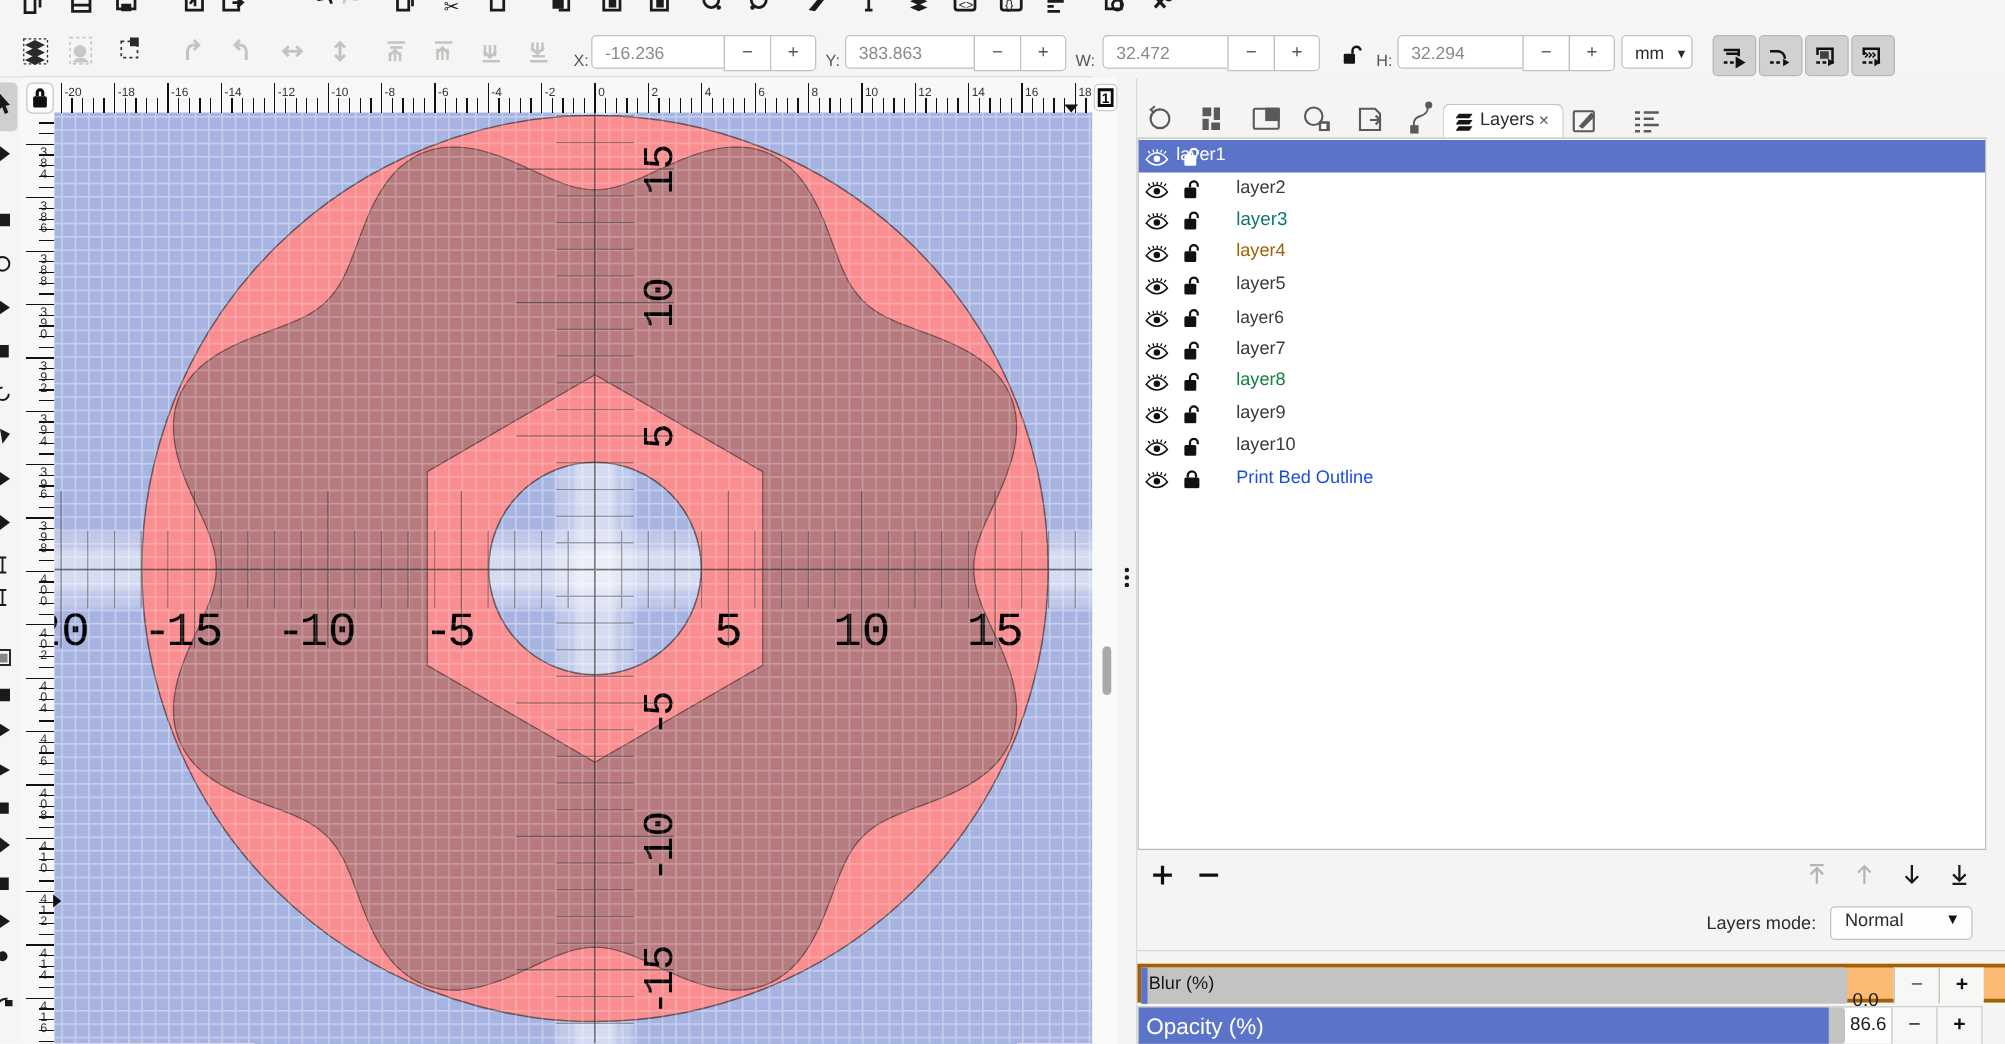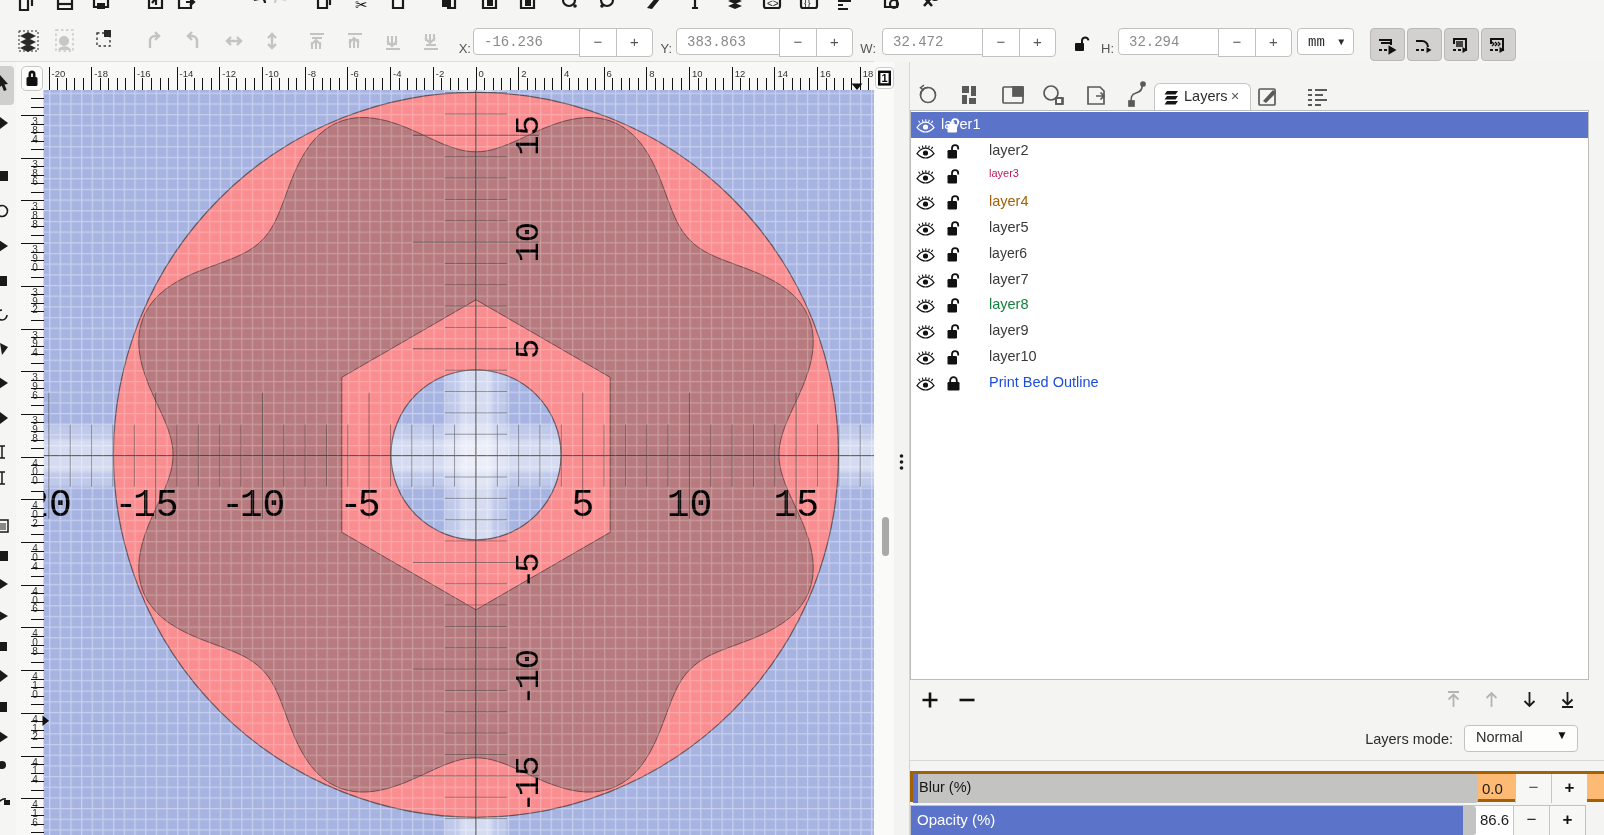--- a/index.html
+++ b/index.html
@@ -1,20 +1,20 @@
 <!DOCTYPE html>
 <html><head><meta charset="utf-8">
 <style>
 * { margin:0; padding:0; }
 body { font-family:"Liberation Sans", sans-serif; }
 #app { position:relative; width:1604px; height:835px; background:#f5f5f4; overflow:hidden; }
 .lb2 { position:absolute; top:41px; font-size:13px; color:#555; text-align:right; }
 .inp { position:absolute; top:28px; height:27px; background:#fff; border:1px solid #c1c1c0;
        border-radius:4px 0 0 4px; box-sizing:border-box; font-size:14px; color:#8a8a8a;
-       line-height:27px; padding-left:10px;font-family:Liberation Mono, monospace; }
+       line-height:27px; padding-left:10px; }
 .sbtn { position:absolute; top:28px; height:29px; background:#fff; border:1px solid #c1c1c0;
         box-sizing:border-box; font-size:15px; color:#555; text-align:center; line-height:26px; }
 .sbr { border-radius:0 4px 4px 0; }
 .tgl { position:absolute; top:27.5px; width:35px; height:33.5px; background:#d2d1cf;
        border:1px solid #b9b8b6; border-radius:4px; box-sizing:border-box; }
 .tgl svg { position:absolute; left:4px; top:4px; }
 </style></head>
 <body>
 <div id="app">
 <svg style="position:absolute;left:0;top:0" width="1604" height="25" viewBox="0 0 1604 25">
@@ -393,21 +393,21 @@
         <g stroke="#111" fill="none">
 <path d="M1,8.5 Q5.2,3.2 9.5,3.2 Q13.8,3.2 18,8.5 Q13.8,13 9.5,13 Q5.2,13 1,8.5 Z" stroke-width="1.2"></path>
 <path d="M4,3.8 L2.6,1.8 M7,2.9 L6.3,0.7 M9.8,2.7 V0.3 M12.6,2.9 L13.4,0.7 M15.4,3.9 L16.8,1.9" stroke-width="1.1"></path>
 <circle cx="9.5" cy="8" r="2.6" fill="#111" stroke="none"></circle>
         </g>
       </svg></div>
     <div style="position:absolute;left:947px;top:169.3px"><svg width="15" height="15" viewBox="0 0 15 15">
         <rect x="0.5" y="6" width="9.5" height="8.5" rx="1.2" fill="#111"></rect>
 <path d="M5,6 V4.2 a3.1,3.1 0 0 1 6.2,0 V5.4" stroke="#111" stroke-width="1.8" fill="none"></path>
       </svg></div>
-    <div style="position:absolute;left:989px;top:167.3px;font-size:11px;color:#be185d">layer3</div>
+    <div style="position:absolute;left:989px;top:167.3px;font-size:15px;color:#0f766e">layer3</div>
     <div style="position:absolute;left:911px;top:189.6px;width:677px;height:25.8px;"></div>
     <div style="position:absolute;left:916px;top:196.1px"><svg width="19" height="14" viewBox="0 0 19 14">
         <g stroke="#111" fill="none">
 <path d="M1,8.5 Q5.2,3.2 9.5,3.2 Q13.8,3.2 18,8.5 Q13.8,13 9.5,13 Q5.2,13 1,8.5 Z" stroke-width="1.2"></path>
 <path d="M4,3.8 L2.6,1.8 M7,2.9 L6.3,0.7 M9.8,2.7 V0.3 M12.6,2.9 L13.4,0.7 M15.4,3.9 L16.8,1.9" stroke-width="1.1"></path>
 <circle cx="9.5" cy="8" r="2.6" fill="#111" stroke="none"></circle>
         </g>
       </svg></div>
     <div style="position:absolute;left:947px;top:195.1px"><svg width="15" height="15" viewBox="0 0 15 15">
         <rect x="0.5" y="6" width="9.5" height="8.5" rx="1.2" fill="#111"></rect>
@@ -526,24 +526,24 @@
     <div style="position:absolute;left:1253px;top:731px;width:200px;text-align:right;font-size:14.5px;color:#2c2c2c">Layers mode:</div>
     <div style="position:absolute;left:1464px;top:725px;width:114px;height:27px;background:#fdfdfc;border:1px solid #c2c2c1;border-radius:4px;box-sizing:border-box">
 <span style="position:absolute;left:11px;top:3px;font-size:14.5px;color:#2c2c2c">Normal</span>
 <span style="position:absolute;right:9px;top:2px;font-size:12px;color:#111">▼</span>
     </div>
     <div style="position:absolute;left:910px;top:760px;width:694px;height:1px;background:#d8d8d7"></div>
     <div style="position:absolute;left:910px;top:770.5px;width:732px;height:31.5px;border:3px solid #a16207;box-sizing:border-box;background:#fdba74">
 <div style="position:absolute;left:0;top:0;width:565px;height:29.5px;background:#c3c3c2;border-radius:0 3px 3px 0"></div>
 <div style="position:absolute;left:0;top:0;width:5px;height:29.5px;background:#5b73c9"></div>
 <span style="position:absolute;left:6px;top:5px;font-size:14.5px;color:#161616">Blur (%)</span>
-<span style="position:absolute;left:569px;top:6px;font-size:15px;color:#1c1c1c">0.0</span>
+<span style="position:absolute;left:569px;top:18px;font-size:15px;color:#1c1c1c">0.0</span>
 <div style="position:absolute;left:602px;top:0;width:36px;height:29.5px;border-left:1px solid #c6c6c5;box-sizing:border-box;text-align:center;font-size:17px;line-height:27px;color:#555;background:#f7f7f6">−</div>
 <div style="position:absolute;left:638px;top:0;width:36px;height:29.5px;border-left:1px solid #c6c6c5;box-sizing:border-box;text-align:center;font-size:17px;line-height:27px;color:#111;font-weight:bold;background:#f7f7f6">+</div>
     </div>
     <div style="position:absolute;left:910px;top:804.5px;width:676px;height:31.5px;border:1px solid #c2c2c1;box-sizing:border-box;background:#fff">
 <div style="position:absolute;left:0;top:0;width:565px;height:29.5px;background:#c3c3c2;border-radius:0 3px 3px 0"></div>
 <div style="position:absolute;left:0;top:0;width:552px;height:29.5px;background:#5b73c9"></div>
-<span style="position:absolute;left:6px;top:5px;font-size:15px;color:#fff">Opacity (%)</span>
+<span style="position:absolute;left:6px;top:5px;font-size:18px;color:#fff">Opacity (%)</span>
 <span style="position:absolute;left:569px;top:5px;font-size:15px;color:#1c1c1c">86.6</span>
 <div style="position:absolute;left:602px;top:0;width:36px;height:29.5px;border-left:1px solid #c6c6c5;box-sizing:border-box;text-align:center;font-size:17px;line-height:27px;color:#222;background:#f7f7f6">−</div>
 <div style="position:absolute;left:638px;top:0;width:36px;height:29.5px;border-left:1px solid #c6c6c5;box-sizing:border-box;text-align:center;font-size:17px;line-height:27px;color:#111;font-weight:bold;background:#f7f7f6">+</div>
     </div>
 </div>
 </body></html>

